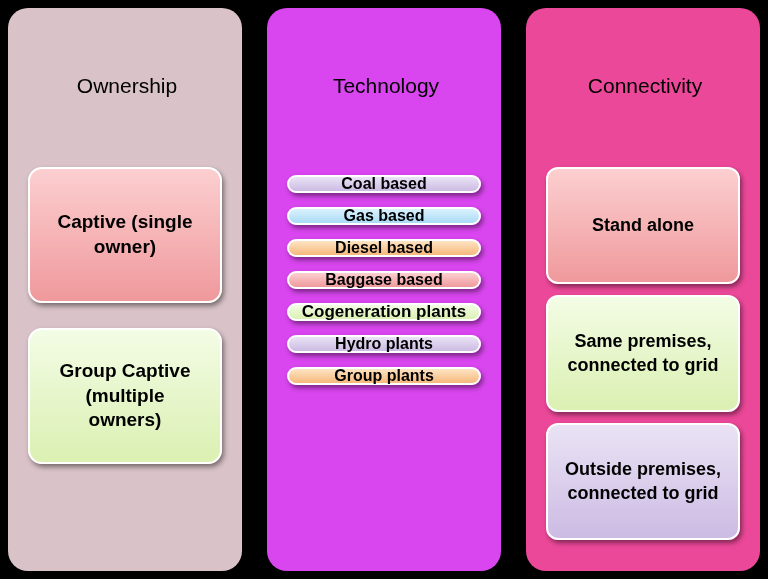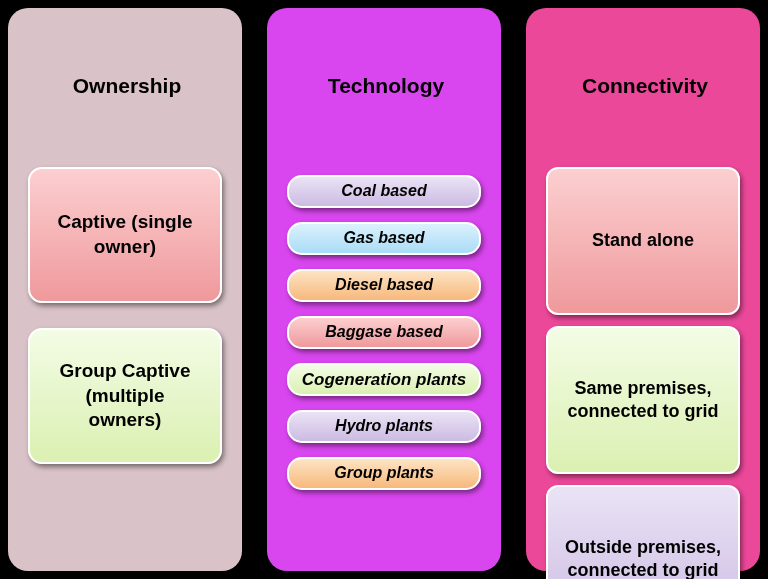--- a/index.html
+++ b/index.html
@@ -24,21 +24,21 @@
     flex: 1;
     border-radius: 20px;
     box-sizing: border-box;
     display: flex;
     flex-direction: column;
   }
   .col-title {
     margin: 66px 0 0 4px;
     text-align: center;
     font-size: 21px;
-    font-weight: bold;
+    font-weight: normal;
     color: #000;
     line-height: 1.1;
   }
   .boxes {
     display: flex;
     flex-direction: column;
     padding: 0 20px;
     box-sizing: border-box;
   }
   .box {
@@ -58,30 +58,29 @@
   .col-ownership .boxes { margin-top: 70px; gap: 25px; }
   .col-ownership .box {
     height: 136px;
     border-radius: 14px;
     font-size: 19px;
     padding: 4px 18px;
   }
   
   .col-technology .boxes { margin-top: 78px; gap: 14px; }
   .col-technology .box {
-    height: 33px;
+    height: 18px;
     border-radius: 15px;
     font-size: 16px;
-    font-style: italic;
   }
   .col-technology .box.small { font-size: 17px; }
   
   .col-connectivity .boxes { margin-top: 70px; gap: 11px; }
   .col-connectivity .box {
-    height: 148px;
+    height: 117px;
     border-radius: 12px;
     font-size: 18px;
     padding: 4px 13px;
   }
 </style>
 <style>.box.pink{background:linear-gradient(to bottom, #fccfd0, #ef999c);}
 .box.green{background:linear-gradient(to bottom, #f3fce5, #dbf0b2);}
 .box.purple{background:linear-gradient(to bottom, #eae3f5, #ccbbe3);}
 .box.blue{background:linear-gradient(to bottom, #dbf1fd, #a9dcf7);}
 .box.orange{background:linear-gradient(to bottom, #fde4c4, #f7b87c);}

